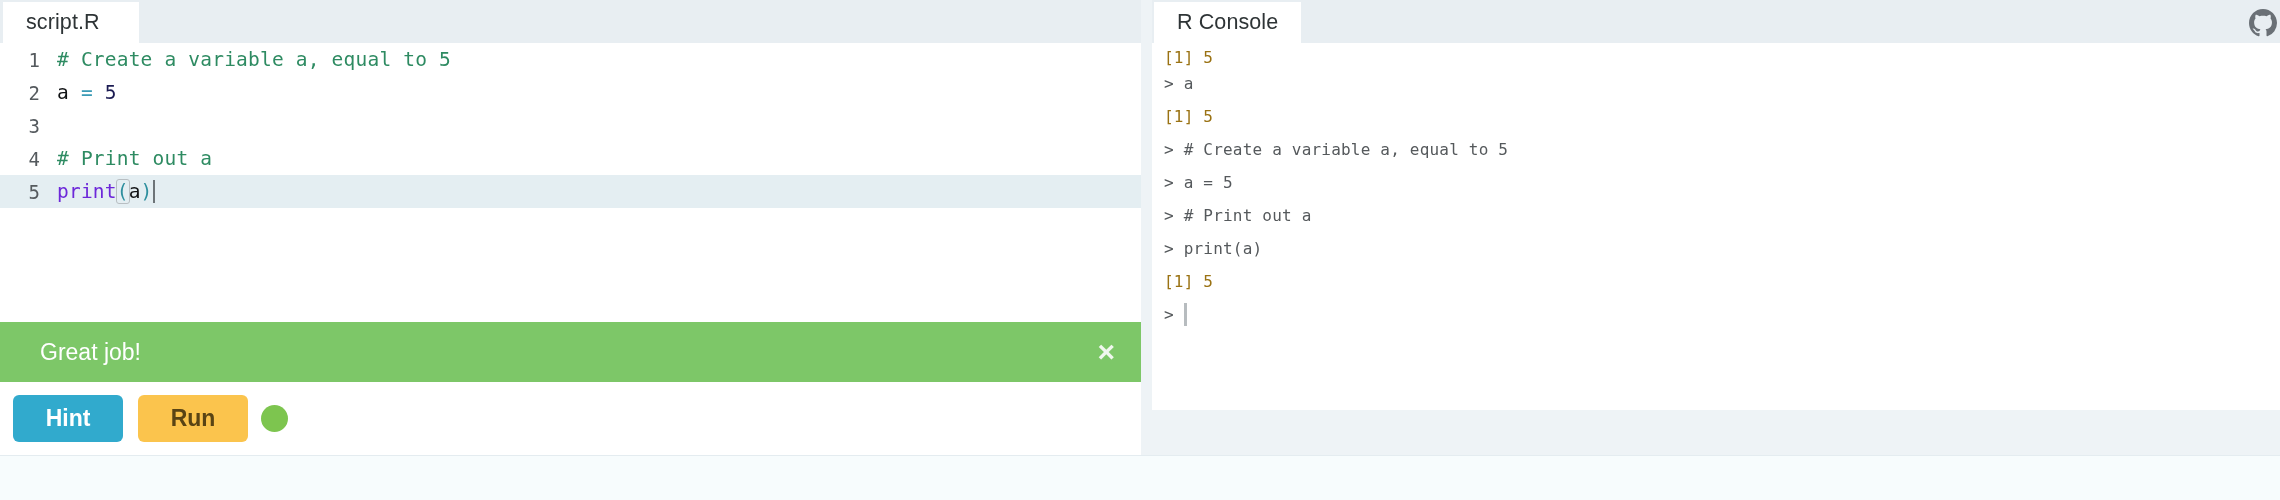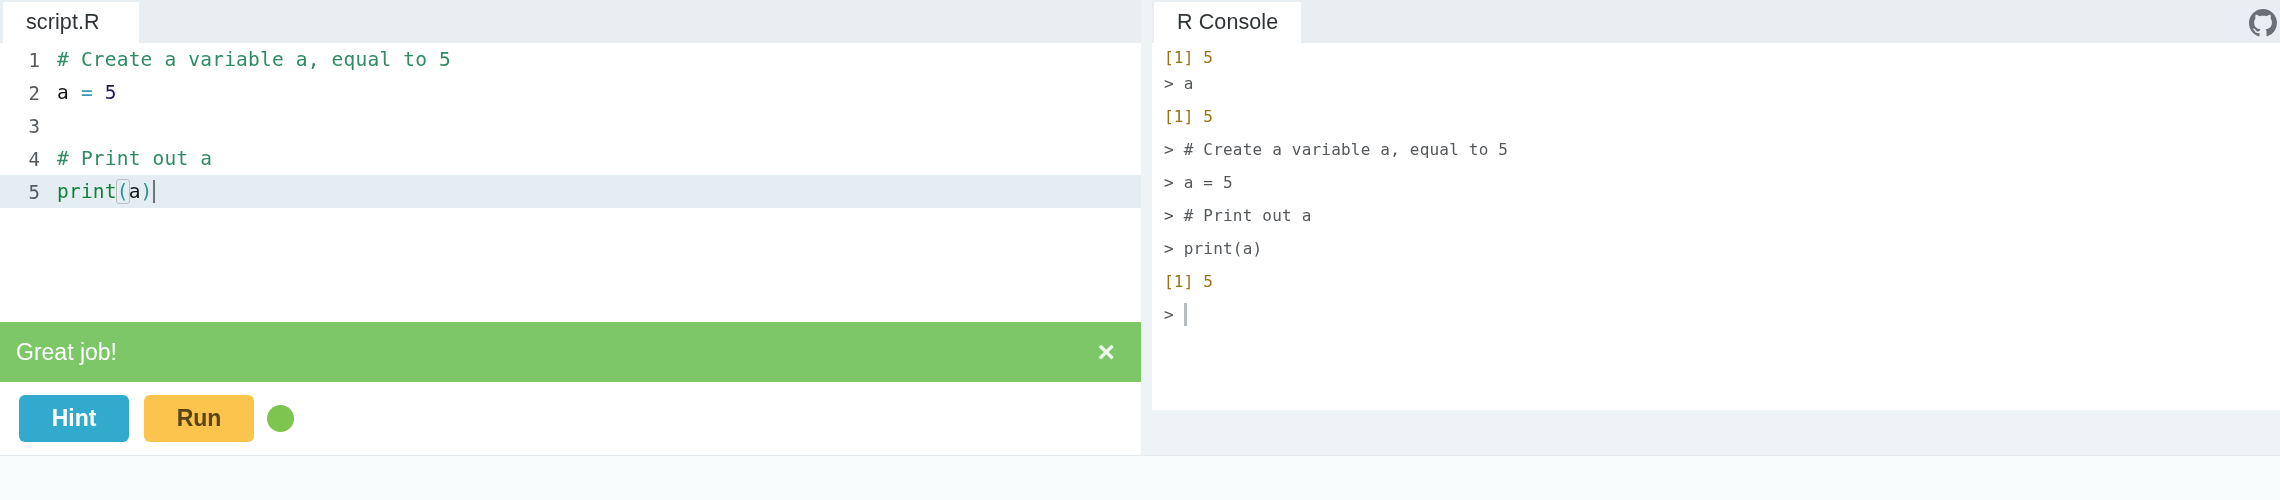--- a/index.html
+++ b/index.html
@@ -94,21 +94,21 @@
     font-family: "DejaVu Sans Mono", monospace;
     font-size: 19.5px;
     white-space: pre;
     padding-left: 9px;
     letter-spacing: 0.2px;
   }
   .tok-comment { color: #2e8b62; }
   .tok-ident   { color: #101214; }
   .tok-op      { color: #3a9ab5; }
   .tok-num     { color: #1b1b52; }
-  .tok-fn      { color: #15803d; }
+  .tok-fn      { color: #6d28d9; }
   .tok-paren   { color: #2e8f9e; }
   .tok-paren.match {
     outline: 1.5px solid #b8bec2;
     border-radius: 2px;
   }
   .caret {
     display: inline-block;
     width: 2px;
     height: 23px;
     background: #6d7478;
@@ -153,21 +153,21 @@
   
   #button-bar {
     position: absolute;
     left: 0;
     top: 382px;
     width: 1141px;
     height: 73px;
     background: #ffffff;
     display: flex;
     align-items: center;
-    padding-left: 19px;
+    padding-left: 13px;
     box-sizing: border-box;
   }
   .btn {
     border: none;
     border-radius: 6px;
     height: 47px;
     font-family: "Liberation Sans", sans-serif;
     font-size: 23px;
     font-weight: bold;
     cursor: pointer;
@@ -315,21 +315,21 @@
             <span class="code-text"><span class="tok-comment"># Print out a</span></span>
           </div>
           <div class="code-line active">
             <span class="gutter">5</span>
             <span class="code-text"><span class="tok-fn">print</span><span class="tok-paren match">(</span><span class="tok-ident">a</span><span class="tok-paren">)</span><span class="caret"></span></span>
           </div>
         </div>
     </div>
 
     <div id="alert-banner" style="background: rgb(125, 199, 104);">
-      <span id="alert-text" style="color: rgb(255, 255, 255);">Great job!</span>
+      <span id="alert-text" style="color: rgb(255, 255, 255); margin-left: 24px;">Great job!</span>
       <span id="alert-close">×</span>
     </div>
 
     <div id="button-bar">
       <button class="btn" id="hint-button" style="background: rgb(49, 170, 205);">Hint</button>
       <button class="btn" id="run-button" style="background: rgb(251, 196, 77);">Run</button>
       <span id="status-dot" style="background: rgb(125, 197, 79);"></span>
     </div>
 
   </div>

